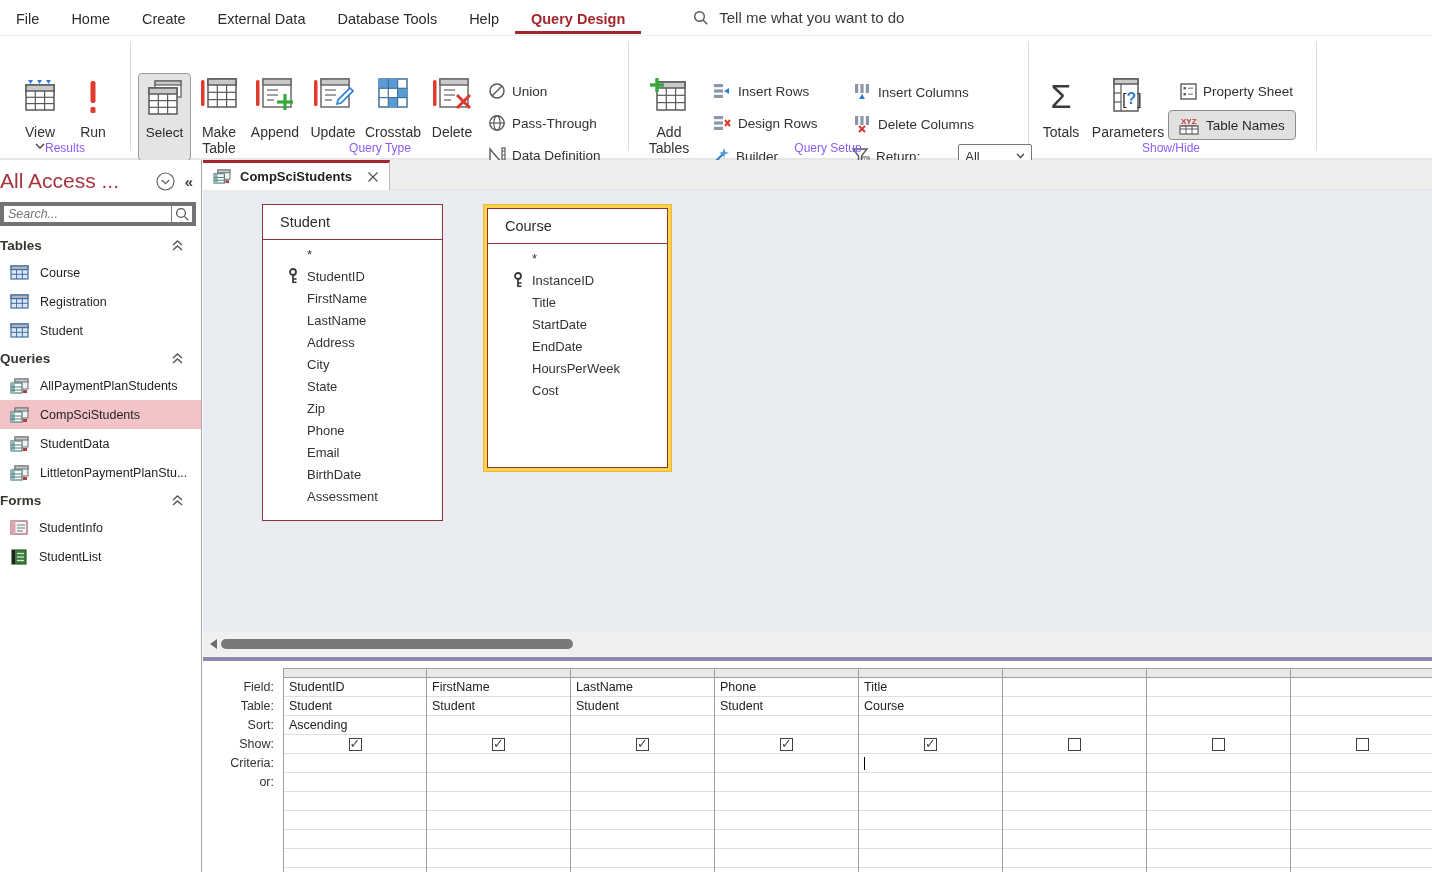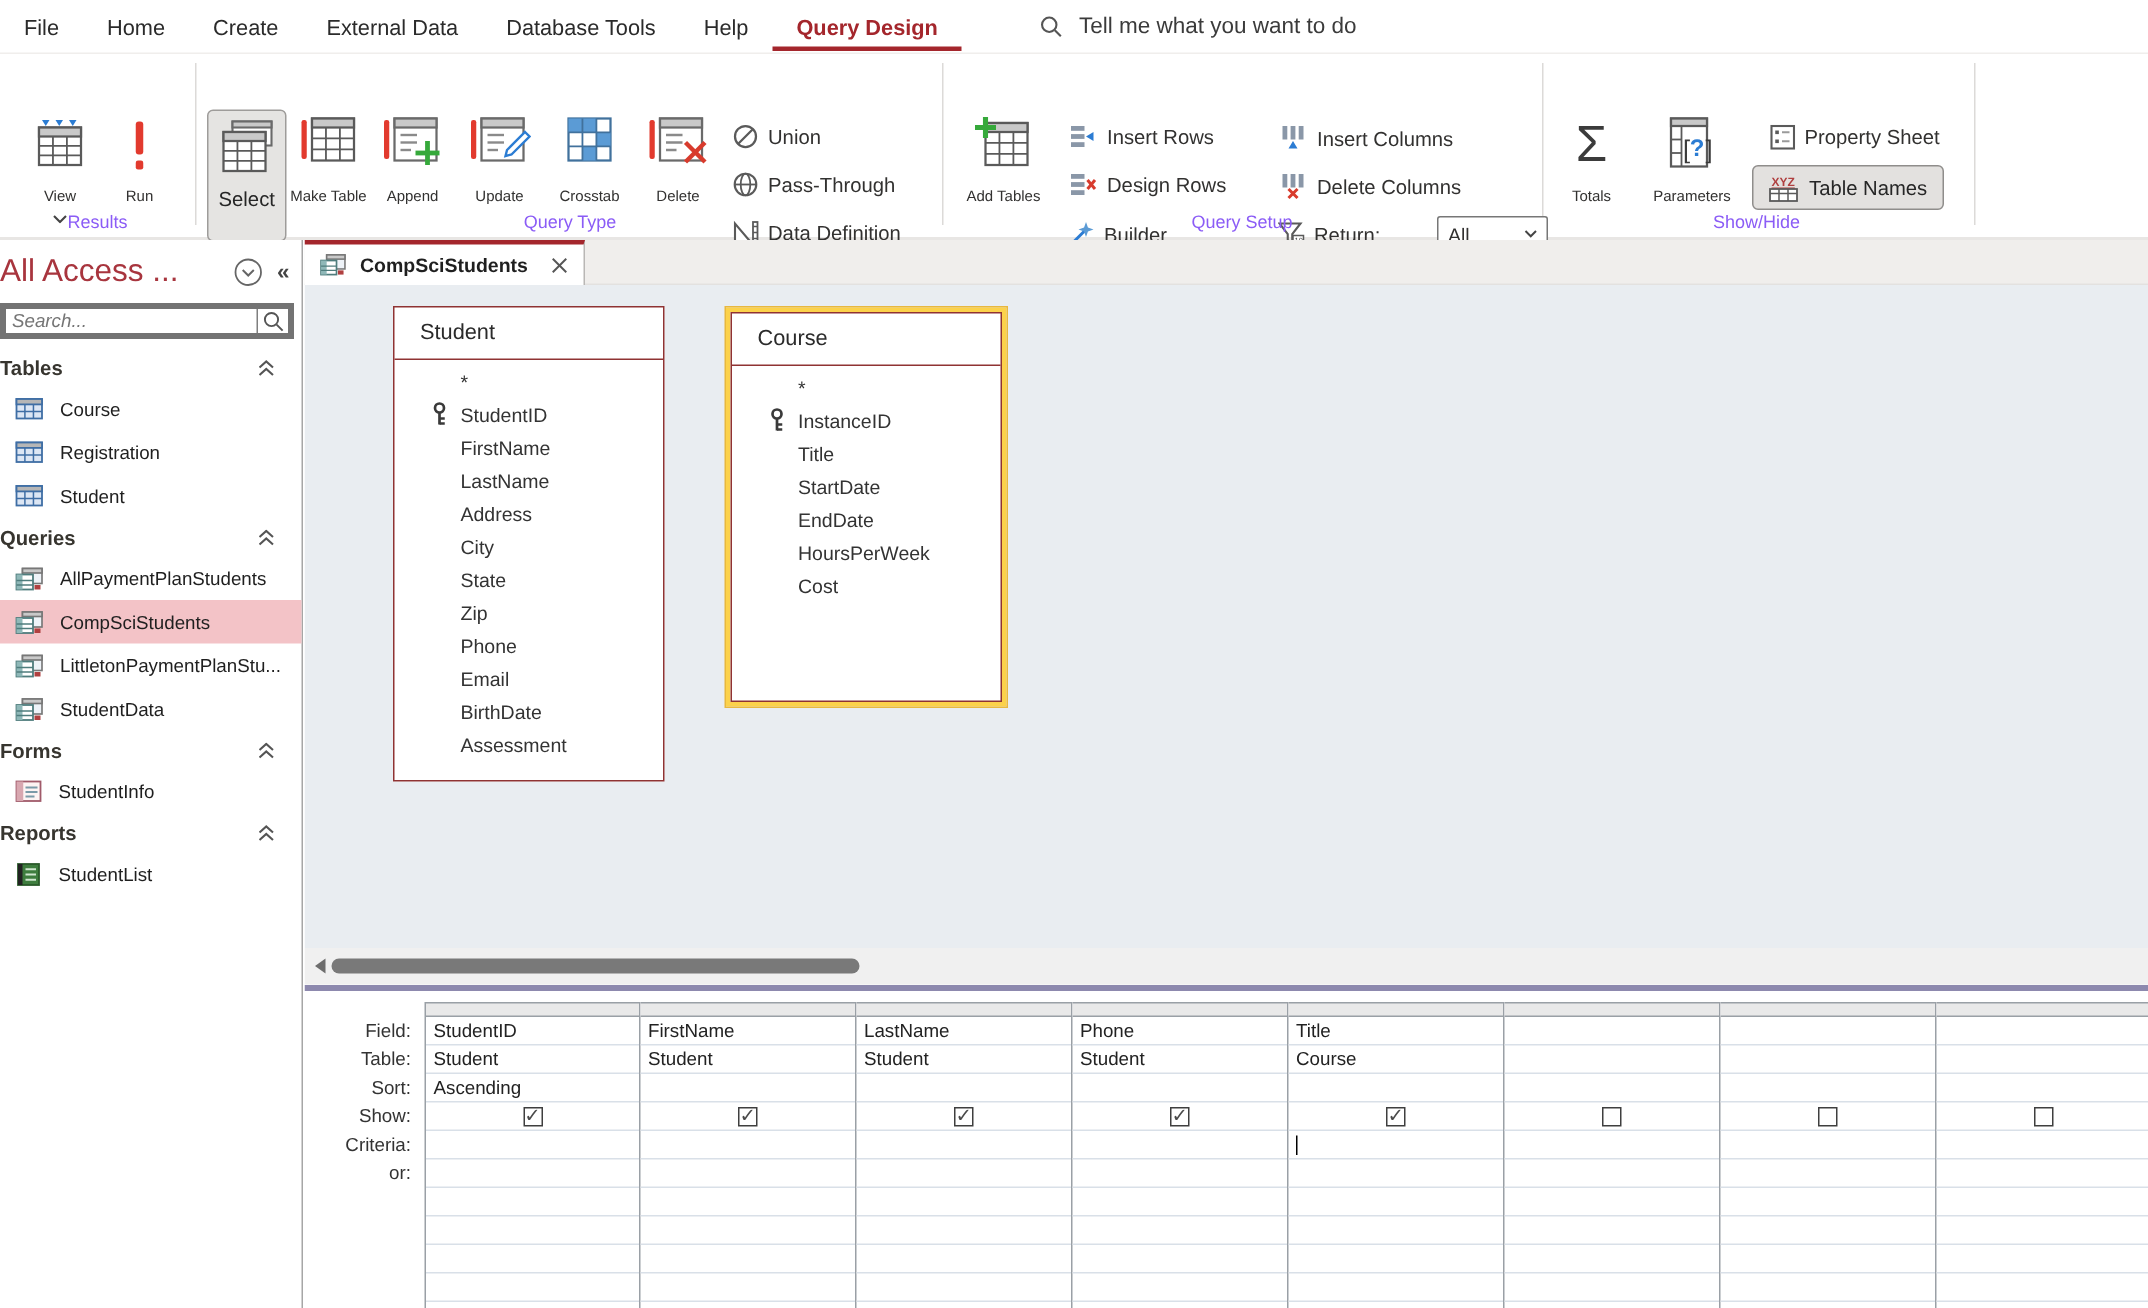--- a/index.html
+++ b/index.html
@@ -12,21 +12,21 @@
   .menu-item { font-size:14.5px; color:#2b2b2b; padding:9px 16px 7px 16px; cursor:default; }
   .menu-item.active { color:#a4262c; border-bottom:3px solid #a4262c; padding-bottom:4px; font-weight:600;}
   #tellme { display:flex; align-items:center; gap:10px; margin-left:52px; font-size:15px; color:#3b3b3b;}
 
   
   #ribbon { position:absolute; left:0; top:36px; width:1432px; height:124px; background:#fff;
     border-bottom:2px solid #e8e6e4; }
   .vsep { position:absolute; top:6px; bottom:8px; width:1px; background:#dcdad8; }
   .rgroup-label { position:absolute; bottom:3px; font-size:12px; color:#8b5cf6; text-align:center; }
   .bigbtn { position:absolute; top:40px; display:flex; flex-direction:column; align-items:center; cursor:default;}
-  .bigbtn .blbl { font-size:10px; color:#323130; line-height:16px; text-align:center; margin-top:6px;}
+  .bigbtn .blbl { font-size:14px; color:#323130; line-height:16px; text-align:center; margin-top:6px;}
   .bicon { height:42px; display:flex; align-items:flex-start; justify-content:center; }
   .smallbtn { position:absolute; display:flex; align-items:center; gap:6px; font-size:13.5px; color:#323130; }
   .selbtn { position:absolute; left:138px; top:37px; width:53px; height:88px; background:#e5e4e2;
     border:1px solid #9e9c9a; border-radius:4px; display:flex; flex-direction:column; align-items:center; padding-top:4px;}
   .selbtn .blbl { font-size:13.5px; margin-top:5px; }
   .pressedbtn { position:absolute; left:1168px; top:74px; height:30px; background:#e3e1df;
     border:1px solid #8f8d8b; border-radius:4px; display:flex; align-items:center; gap:7px;
     padding:0 10px; font-size:13.5px; }
   .return-select { width:74px; height:24px; border:1px solid #777; border-radius:2px; background:#fff;
     display:flex; align-items:center; justify-content:space-between; padding:0 6px; font-size:13px;margin-left:32px; }
@@ -494,60 +494,53 @@
   <div class="nav-item">
     <svg width="19" height="16" viewBox="0 0 19 16">
         <rect x="5" y="1" width="13" height="10" fill="#eef3f8" stroke="#777" stroke-width="1.1"></rect>
         <rect x="5" y="1" width="13" height="3" fill="#c9c9c9" stroke="#777" stroke-width="1.1"></rect>
         <rect x="1" y="5" width="11" height="10" fill="#fff" stroke="#4f7d7d" stroke-width="1.2"></rect>
         <rect x="1" y="5" width="4" height="10" fill="#8fb8b8"></rect>
         <line x1="1" y1="9" x2="12" y2="9" stroke="#4f7d7d"></line>
         <line x1="1" y1="12" x2="12" y2="12" stroke="#4f7d7d"></line>
         <rect x="13" y="12" width="4" height="3" fill="#b04040"></rect>
       </svg>
-    <span>LittletonPaymentPlanStu...</span>
+    <span>StudentData</span>
   </div>
   <div class="nav-item">
     <svg width="19" height="16" viewBox="0 0 19 16">
         <rect x="5" y="1" width="13" height="10" fill="#eef3f8" stroke="#777" stroke-width="1.1"></rect>
         <rect x="5" y="1" width="13" height="3" fill="#c9c9c9" stroke="#777" stroke-width="1.1"></rect>
         <rect x="1" y="5" width="11" height="10" fill="#fff" stroke="#4f7d7d" stroke-width="1.2"></rect>
         <rect x="1" y="5" width="4" height="10" fill="#8fb8b8"></rect>
         <line x1="1" y1="9" x2="12" y2="9" stroke="#4f7d7d"></line>
         <line x1="1" y1="12" x2="12" y2="12" stroke="#4f7d7d"></line>
         <rect x="13" y="12" width="4" height="3" fill="#b04040"></rect>
       </svg>
-    <span>StudentData</span>
+    <span>LittletonPaymentPlanStu...</span>
   </div>
 
   <div class="nav-header">
     <span>Forms</span>
     <svg width="11" height="11" viewBox="0 0 11 11">
         <polyline points="1,5 5.5,1 10,5" fill="none" stroke="#555" stroke-width="1.4"></polyline>
         <polyline points="1,10 5.5,6 10,10" fill="none" stroke="#555" stroke-width="1.4"></polyline>
       </svg>
   </div>
   <div class="nav-item">
     <svg width="18" height="15" viewBox="0 0 18 15">
         <rect x="1" y="1" width="16" height="13" fill="#fdf3f3" stroke="#a05a6a" stroke-width="1.2"></rect>
         <rect x="1" y="1" width="4.5" height="13" fill="#d8a7b0"></rect>
         <line x1="7" y1="5" x2="15" y2="5" stroke="#7a9aa8" stroke-width="1.3"></line>
         <line x1="7" y1="8" x2="15" y2="8" stroke="#7a9aa8" stroke-width="1.3"></line>
         <line x1="7" y1="11" x2="13" y2="11" stroke="#7a9aa8" stroke-width="1.3"></line>
       </svg>
     <span>StudentInfo</span>
   </div>
 
-  <div class="nav-header">
-    <span>Reports</span>
-    <svg width="11" height="11" viewBox="0 0 11 11">
-        <polyline points="1,5 5.5,1 10,5" fill="none" stroke="#555" stroke-width="1.4"></polyline>
-        <polyline points="1,10 5.5,6 10,10" fill="none" stroke="#555" stroke-width="1.4"></polyline>
-      </svg>
-  </div>
   <div class="nav-item">
     <svg width="18" height="16" viewBox="0 0 18 16">
         <rect x="2" y="1" width="14" height="14" fill="#3e7d3e" stroke="#2a5a2a" stroke-width="1.2"></rect>
         <rect x="2" y="1" width="3" height="14" fill="#222"></rect>
         <line x1="7" y1="4.5" x2="14" y2="4.5" stroke="#cfe6cf" stroke-width="1.3"></line>
         <line x1="7" y1="8" x2="14" y2="8" stroke="#cfe6cf" stroke-width="1.3"></line>
         <line x1="7" y1="11.5" x2="14" y2="11.5" stroke="#cfe6cf" stroke-width="1.3"></line>
       </svg>
     <span>StudentList</span>
   </div>

